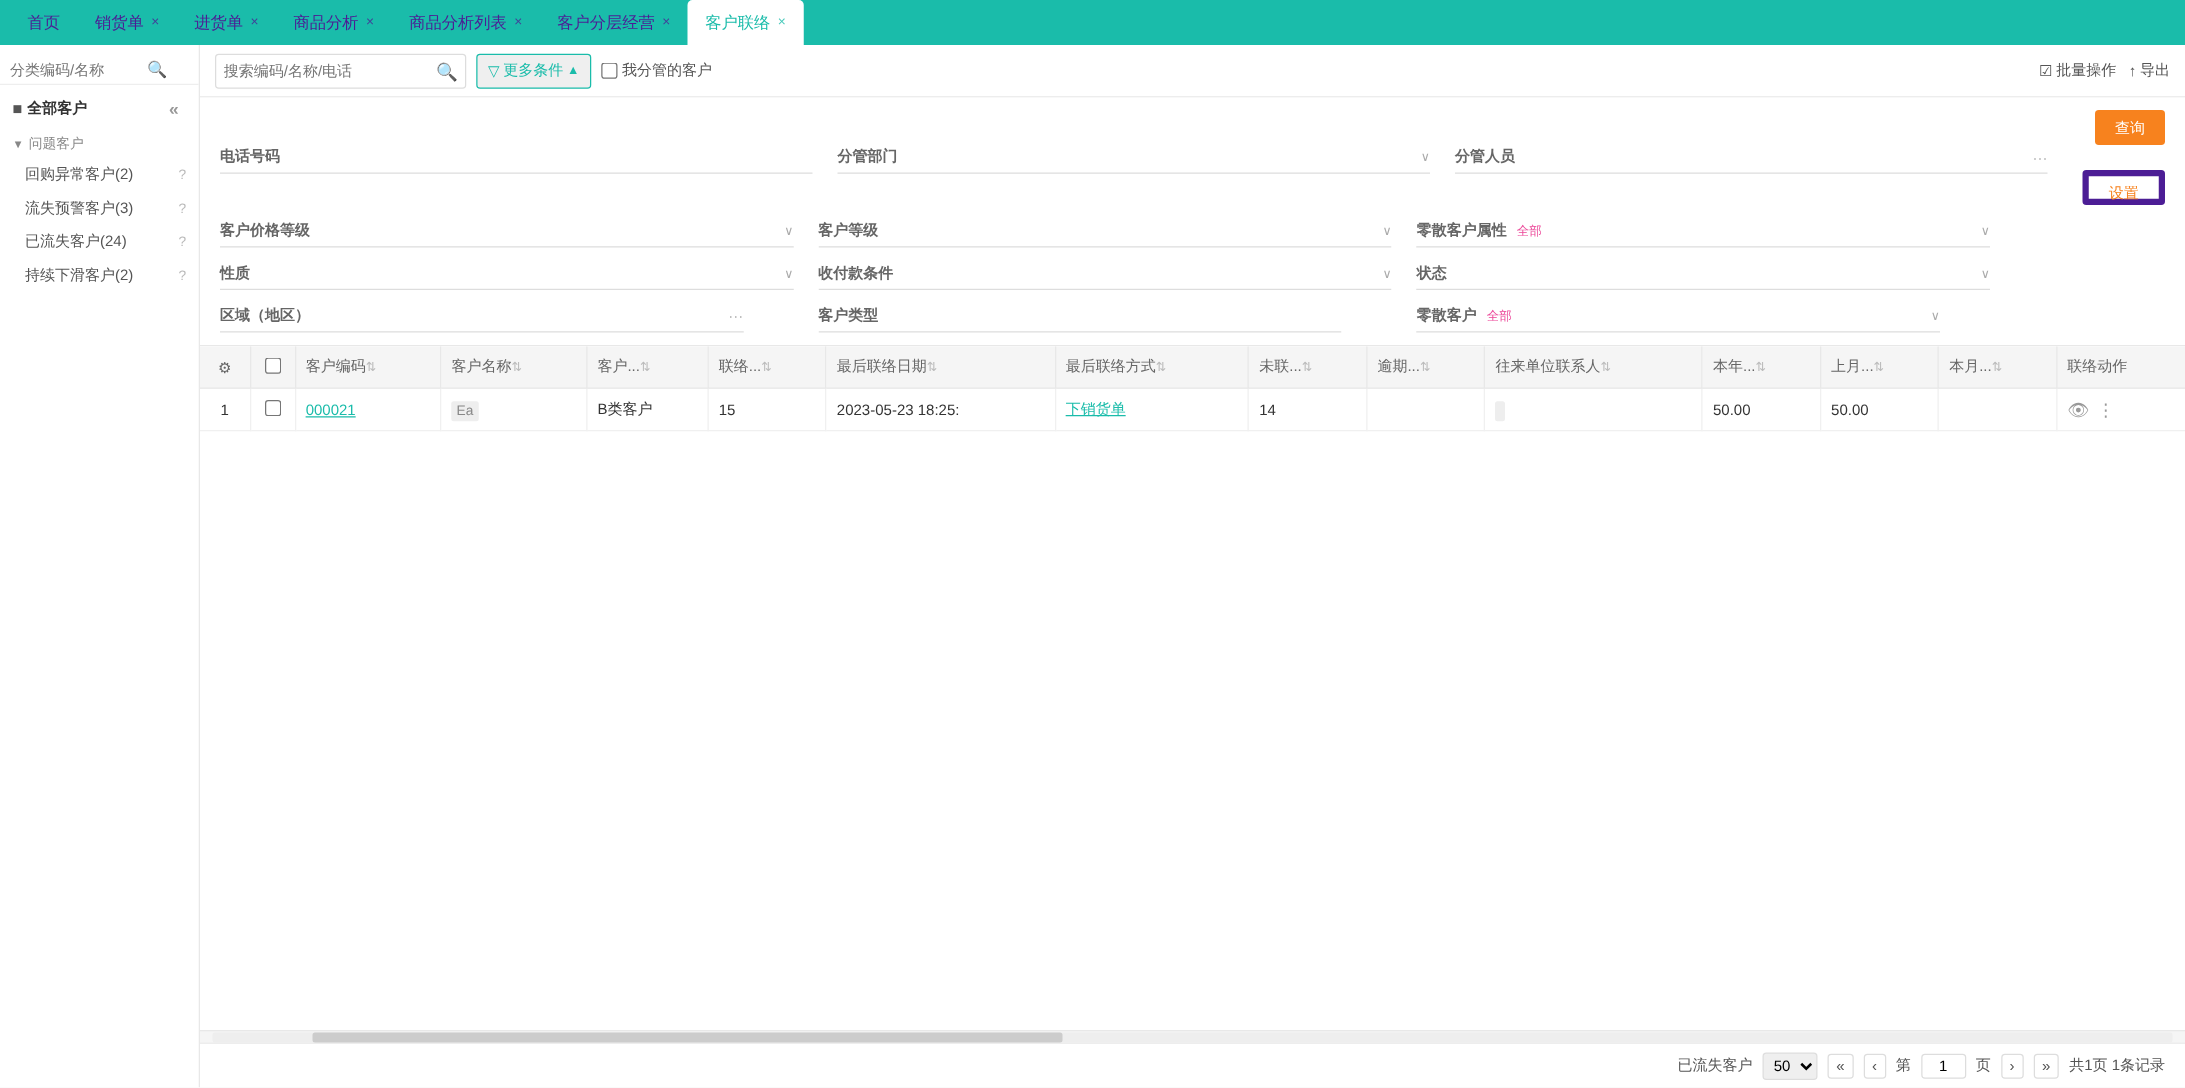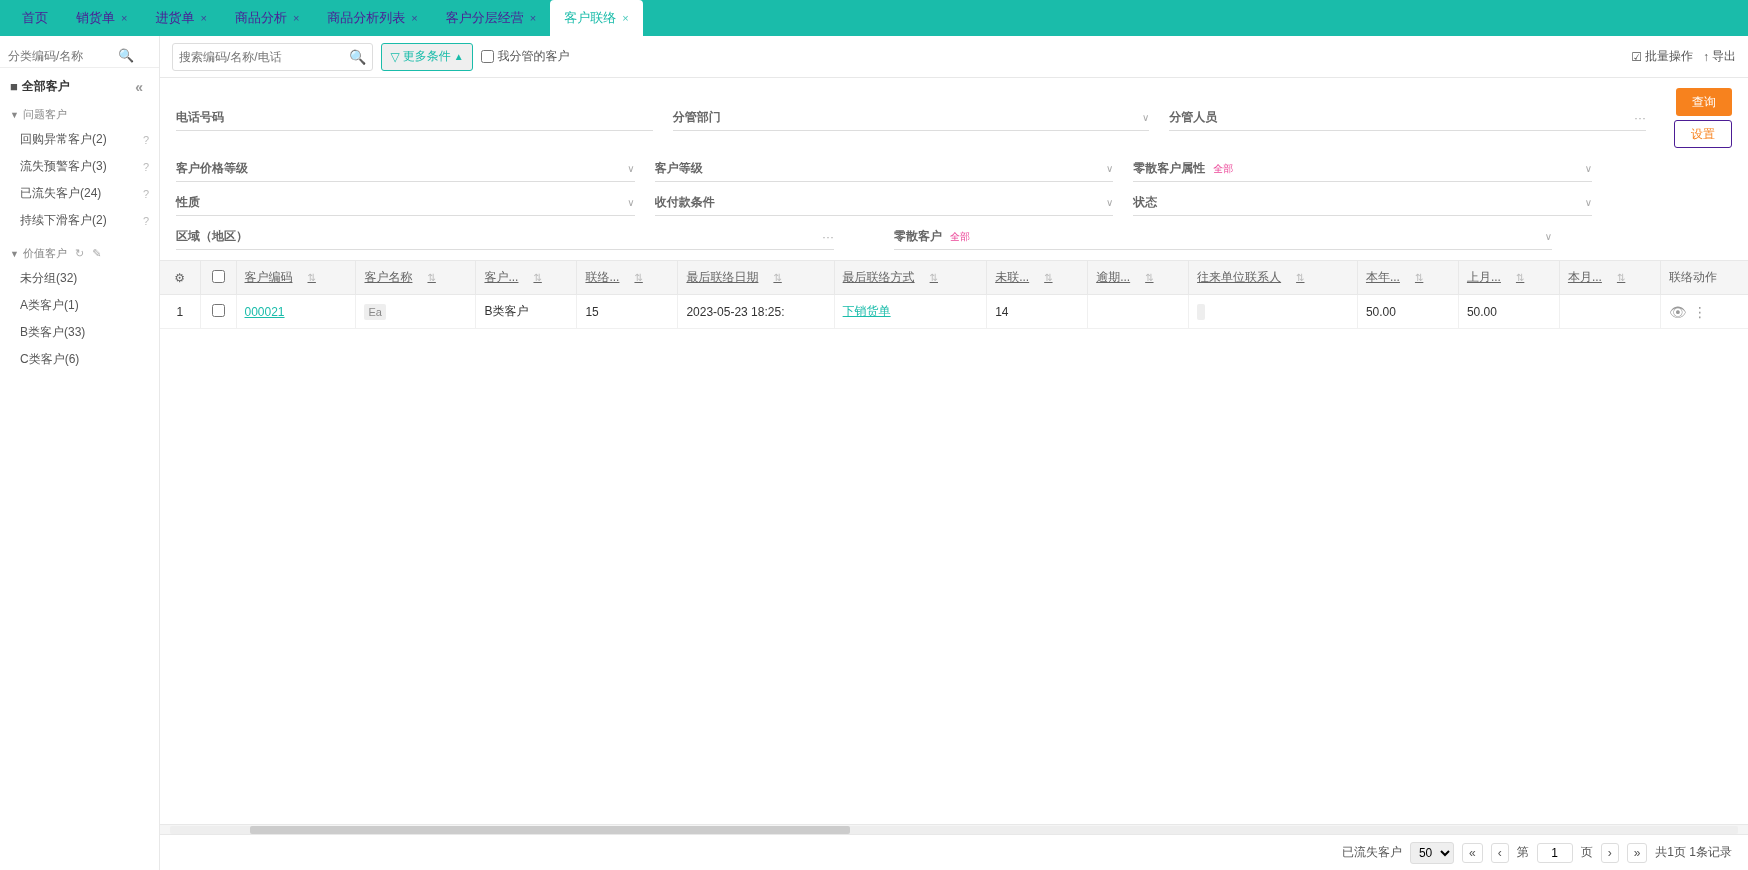--- a/index.html
+++ b/index.html
@@ -50,38 +50,38 @@
     
     .filter-panel { background: #fff; border-bottom: 1px solid #e8e8e8; padding: 10px 16px; }
     .filter-row { display: flex; align-items: center; gap: 0; margin-bottom: 8px; }
     .filter-row:last-child { margin-bottom: 0; gap: 40px; }
     .filter-field { display: flex; align-items: center; flex: 1; border-bottom: 1px solid #ddd; padding: 4px 0; margin-right: 20px; min-width: 0; position: relative; }
     .filter-field-label { color: #666; font-size: 12px; white-space: nowrap; margin-right: 8px; font-weight: bold; }
     .filter-field-value { flex: 1; color: #ec4899; font-size: 10px; }
     .filter-field-arrow { color: #aaa; font-size: 10px; position: absolute; right: 0; }
     .filter-field-dots { color: #aaa; font-size: 12px; position: absolute; right: 0; }
     .query-btn { background: #f7821e; color: #fff; border: none; border-radius: 3px; padding: 5px 16px; font-size: 12px; cursor: pointer; height: 28px; white-space: nowrap; align-self: flex-end; }
-    .settings-btn { background: #fff; color: #f7821e; border: 1px solid #4c1d95; border-radius: 3px; padding: 5px 16px; font-size: 12px; cursor: pointer; height: 28px; white-space: nowrap; align-self: flex-end; margin-top: 4px; }
-    .query-settings-col { display: flex; flex-direction: column; gap: 0; margin-left: 8px; }
+    .settings-btn { background: #fff; color: #f7821e; border: 5px solid #4c1d95; border-radius: 3px; padding: 5px 16px; font-size: 12px; cursor: pointer; height: 28px; white-space: nowrap; align-self: flex-end; margin-top: 4px; }
+    .query-settings-col { display: flex; flex-direction: column; gap: 16px; margin-left: 8px; }
 
     
     .table-wrap { flex: 1; overflow: auto; background: #fff; }
     table { width: 100%; border-collapse: collapse; }
     thead tr { background: #f5f5f5; }
     th { padding: 8px 8px; font-size: 12px; color: #666; font-weight: normal; border-bottom: 1px solid #e8e8e8; border-right: 1px solid #e8e8e8; text-align: left; white-space: nowrap; }
     th:last-child { border-right: none; }
     td { padding: 8px 8px; font-size: 12px; color: #333; border-bottom: 1px solid #f0f0f0; border-right: 1px solid #f0f0f0; white-space: nowrap; }
     td:last-child { border-right: none; }
     .col-num { width: 40px; text-align: center; }
     .col-check { width: 36px; text-align: center; }
     .col-settings { width: 36px; text-align: center; }
     .link-text { color: #1abcaa; cursor: pointer; text-decoration: underline; }
     .action-icons { display: flex; gap: 6px; align-items: center; }
     .action-icon { color: #999; cursor: pointer; font-size: 14px; }
-    .th-sort { display: flex; align-items: center; gap: 15px; cursor: pointer; text-decoration: underline; }
+    .th-sort { display: flex; align-items: center; gap: 0; cursor: pointer; }
     .th-sort .sort-icon { color: #bbb; font-size: 10px; }
 
     
     .table-footer { height: 36px; background: #fff; border-top: 1px solid #e8e8e8; display: flex; align-items: center; justify-content: flex-end; padding: 0 16px; gap: 8px; font-size: 12px; color: #555; }
     .page-size-select { border: 1px solid #ddd; border-radius: 3px; padding: 2px 4px; font-size: 12px; }
     .page-nav-btn { border: 1px solid #ddd; border-radius: 3px; padding: 2px 6px; cursor: pointer; background: #fff; font-size: 12px; color: #555; }
     .page-num-input { border: 1px solid #ddd; border-radius: 3px; padding: 2px 4px; width: 36px; text-align: center; font-size: 12px; }
 
     
     .bottom-scroll { height: 10px; background: #f5f5f5; border-top: 1px solid #e8e8e8; display: flex; align-items: center; padding: 0 0; }
@@ -153,39 +153,20 @@
         <div class="sidebar-item">
           <span>已流失客户(24)</span>
           <span class="help-icon">?</span>
         </div>
         <div class="sidebar-item">
           <span>持续下滑客户(2)</span>
           <span class="help-icon">?</span>
         </div>
       </div>
 
-      <div class="sidebar-section">
-        <div class="sidebar-subgroup-title">
-          <span>价值客户</span>
-          <span style="margin-left:4px; color:#aaa; cursor:pointer;">↻</span>
-          <span style="margin-left:4px; color:#aaa; cursor:pointer;">✎</span>
-        </div>
-        <div class="sidebar-item">
-          <span>未分组(32)</span>
-        </div>
-        <div class="sidebar-item">
-          <span>A类客户(1)</span>
-        </div>
-        <div class="sidebar-item">
-          <span>B类客户(33)</span>
-        </div>
-        <div class="sidebar-item">
-          <span>C类客户(6)</span>
-        </div>
-      </div>
     </div>
 
     <div class="content-area">
 
       <div class="toolbar">
         <div class="search-input-wrap">
           <input type="text" style="width: 170px;" placeholder="搜索编码/名称/电话">
           <span class="s-icon">🔍</span>
         </div>
         <button class="filter-btn">
@@ -268,20 +249,24 @@
             <span class="filter-field-arrow">∨</span>
           </div>
           <div style="width:120px;"></div>
         </div>
 
         <div class="filter-row">
           <div class="filter-field">
             <span class="filter-field-label">区域（地区）</span>
             <span class="filter-field-value"></span>
             <span class="filter-field-dots">···</span>
+          </div>
+          <div class="filter-field">
+            <span class="filter-field-label">客户类型</span>
+            <span class="filter-field-value"></span>
           </div>
           <div class="filter-field">
             <span class="filter-field-label">零散客户</span>
             <span class="filter-field-value">全部</span>
             <span class="filter-field-arrow">∨</span>
           </div>
           <div style="width:120px;"></div>
         </div>
       </div>
 

